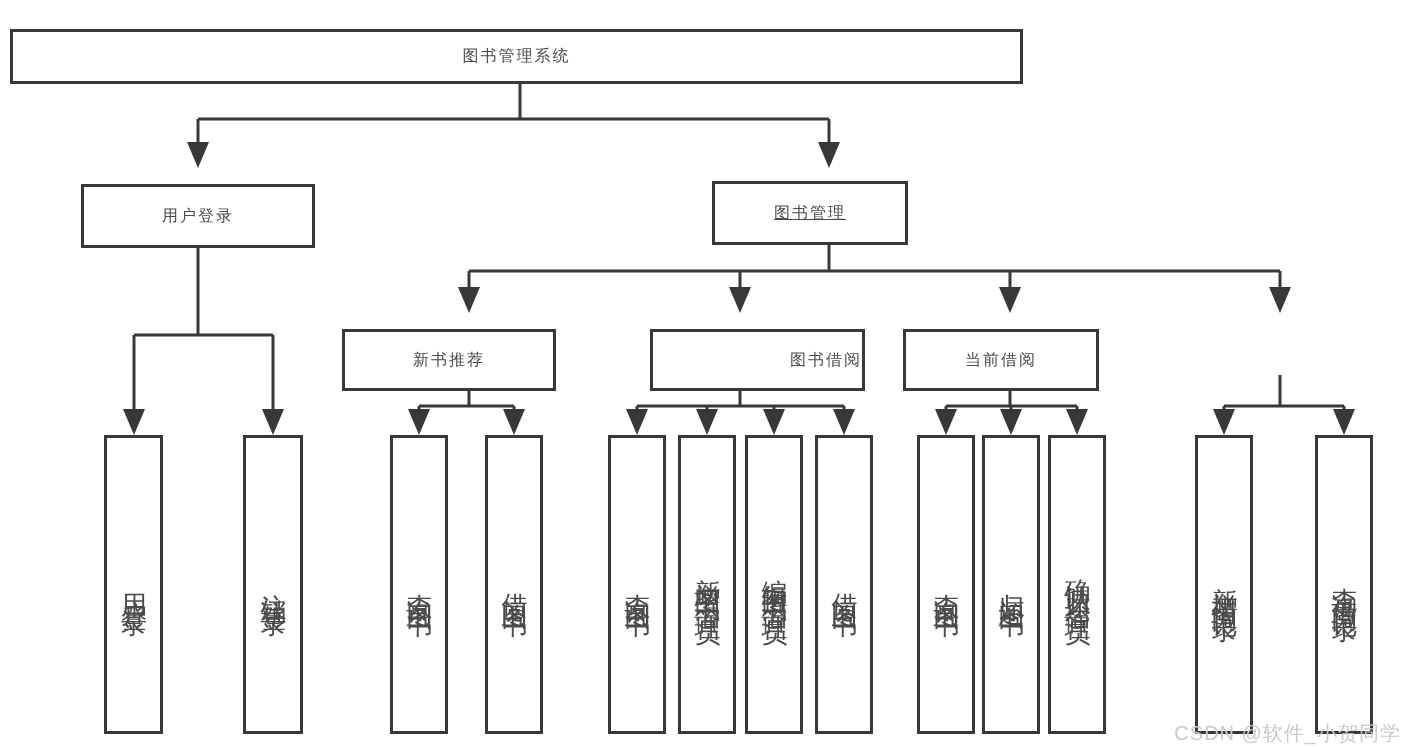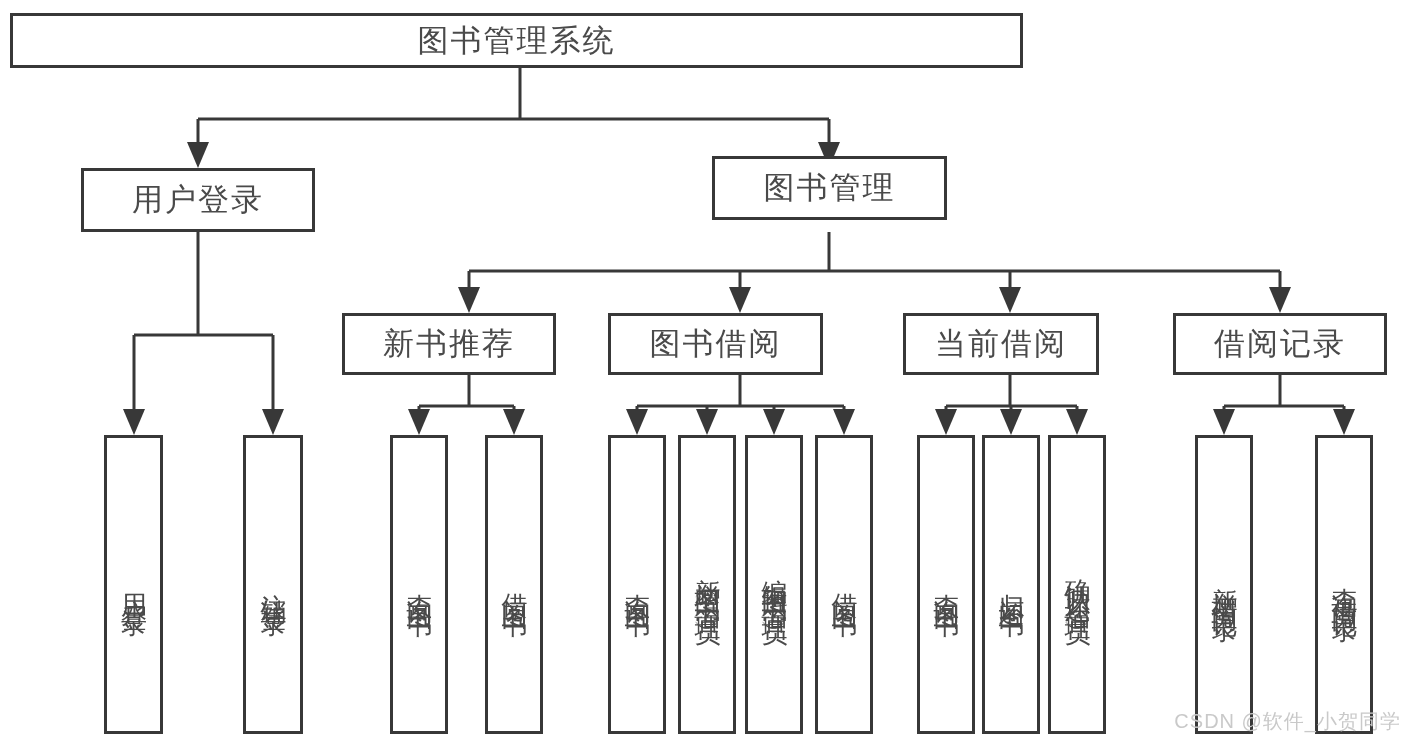--- a/index.html
+++ b/index.html
@@ -13,30 +13,30 @@
   .connectors{position:absolute;left:0;top:0;width:1405px;height:747px;pointer-events:none;}
   .connectors path{stroke:var(--line,#383838);stroke-width:3;fill:none;}
   .connectors polygon{fill:var(--line,#383838);stroke:none;}
   .node{
     position:absolute;box-sizing:border-box;
     border:3px solid var(--line,#383838);
     background:#ffffff;
     color:var(--ink,#4a4a4a);
     display:flex;align-items:center;justify-content:center;
   }
-  .h{font-size:31px;letter-spacing:2px;white-space:nowrap;}
+  .h{font-size:16px;letter-spacing:2px;white-space:nowrap;margin-top:16px;}
   .v .label{
     writing-mode:vertical-rl;
     text-orientation:mixed;
     font-size:26px;
     letter-spacing:6px;
     line-height:1.15;
   }
   .watermark{
-    position:absolute;right:4px;bottom:12px;
+    position:absolute;right:4px;bottom:0;
     font-size:20px;letter-spacing:1px;
     color:var(--wm,#c9c9c9);
     white-space:nowrap;z-index:10;
   }
 </style>
 </head>
 <body>
 
 <div class="canvas">
 
@@ -83,35 +83,32 @@
     </g>
   </svg>
 
   <div class="node h" style="left:10px;top:13px;width:1013px;height:55px;">
     <span class="label">图书管理系统</span>
   </div>
 
   <div class="node h" style="left:81px;top:168px;width:234px;height:64px;">
     <span class="label">用户登录</span>
   </div>
-  <div class="node h" style="left:712px;top:156px;width:235px;height:64px;">
+  <div class="node h" style="left:712px;top:165px;width:196px;height:64px;text-decoration:underline;">
     <span class="label">图书管理</span>
   </div>
 
   <div class="node h" style="left:342px;top:313px;width:214px;height:62px;">
     <span class="label">新书推荐</span>
   </div>
-  <div class="node h" style="left:608px;top:313px;width:215px;height:62px;">
+  <div class="node h" style="left:650px;top:313px;width:215px;height:62px;justify-content:flex-end;">
     <span class="label">图书借阅</span>
   </div>
   <div class="node h" style="left:903px;top:313px;width:196px;height:62px;">
     <span class="label">当前借阅</span>
-  </div>
-  <div class="node h" style="left:1173px;top:313px;width:214px;height:62px;">
-    <span class="label">借阅记录</span>
   </div>
 
   <div class="node v" style="left:104px;top:435px;width:59px;height:299px;">
     <span class="label">用户登录</span>
   </div>
   <div class="node v" style="left:243px;top:435px;width:60px;height:299px;">
     <span class="label">注销登录</span>
   </div>
 
   <div class="node v" style="left:390px;top:435px;width:58px;height:299px;">

